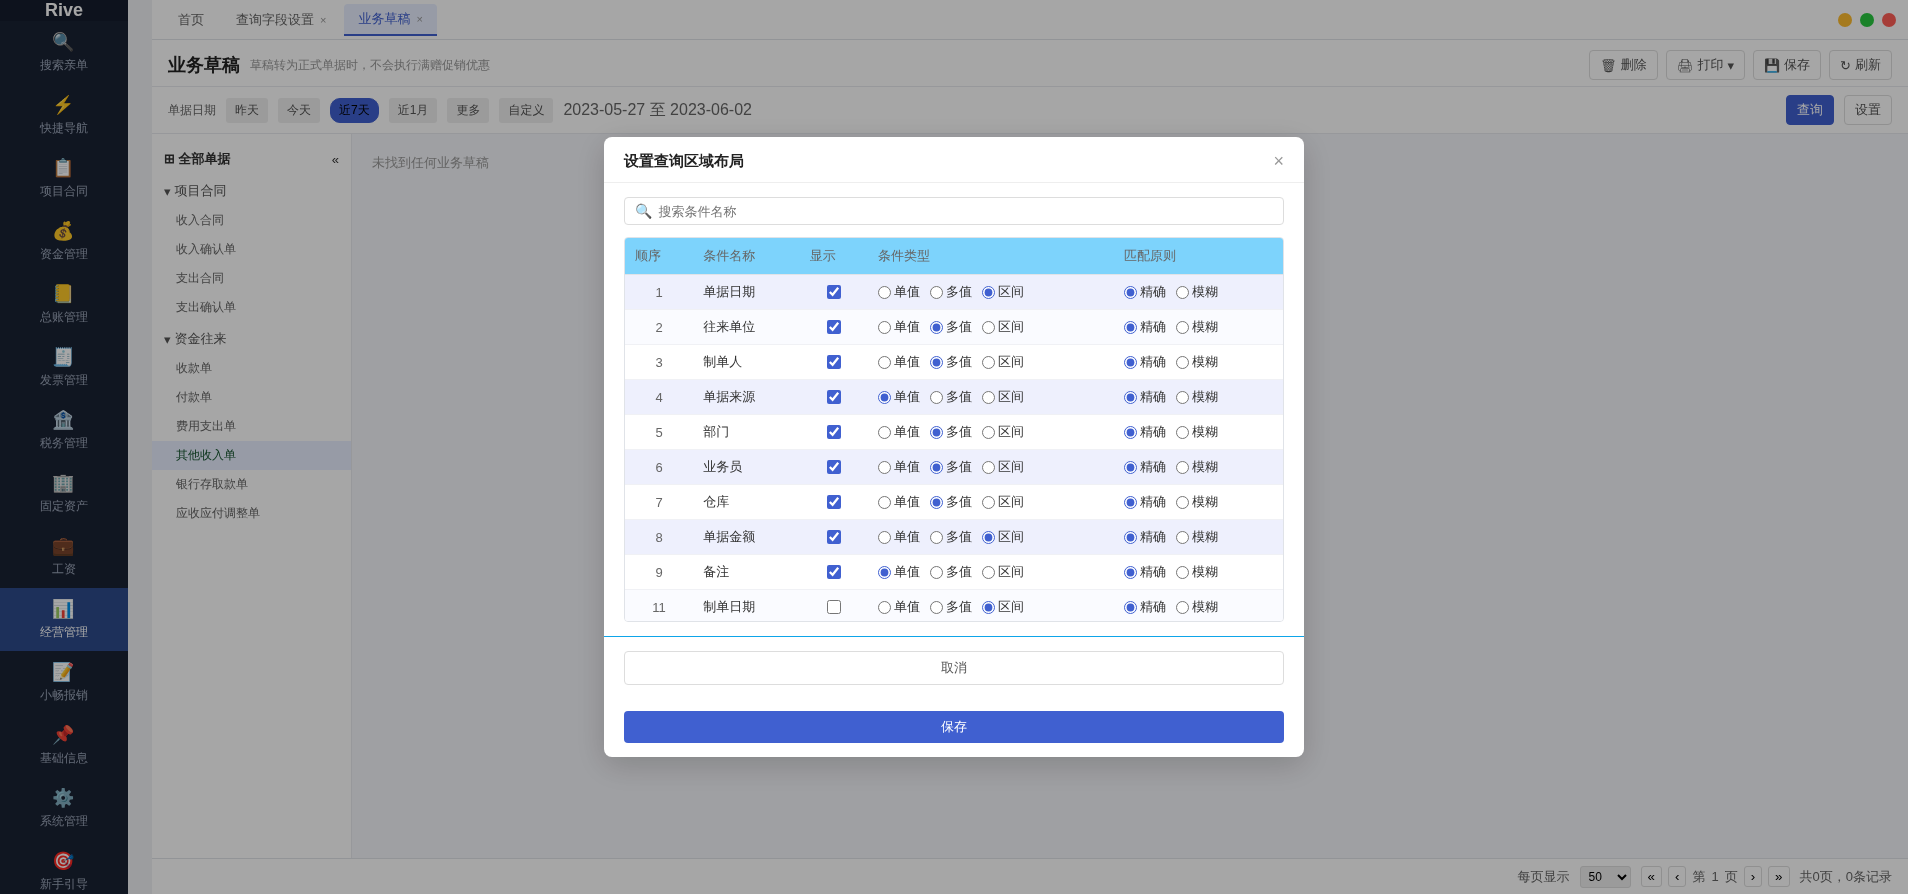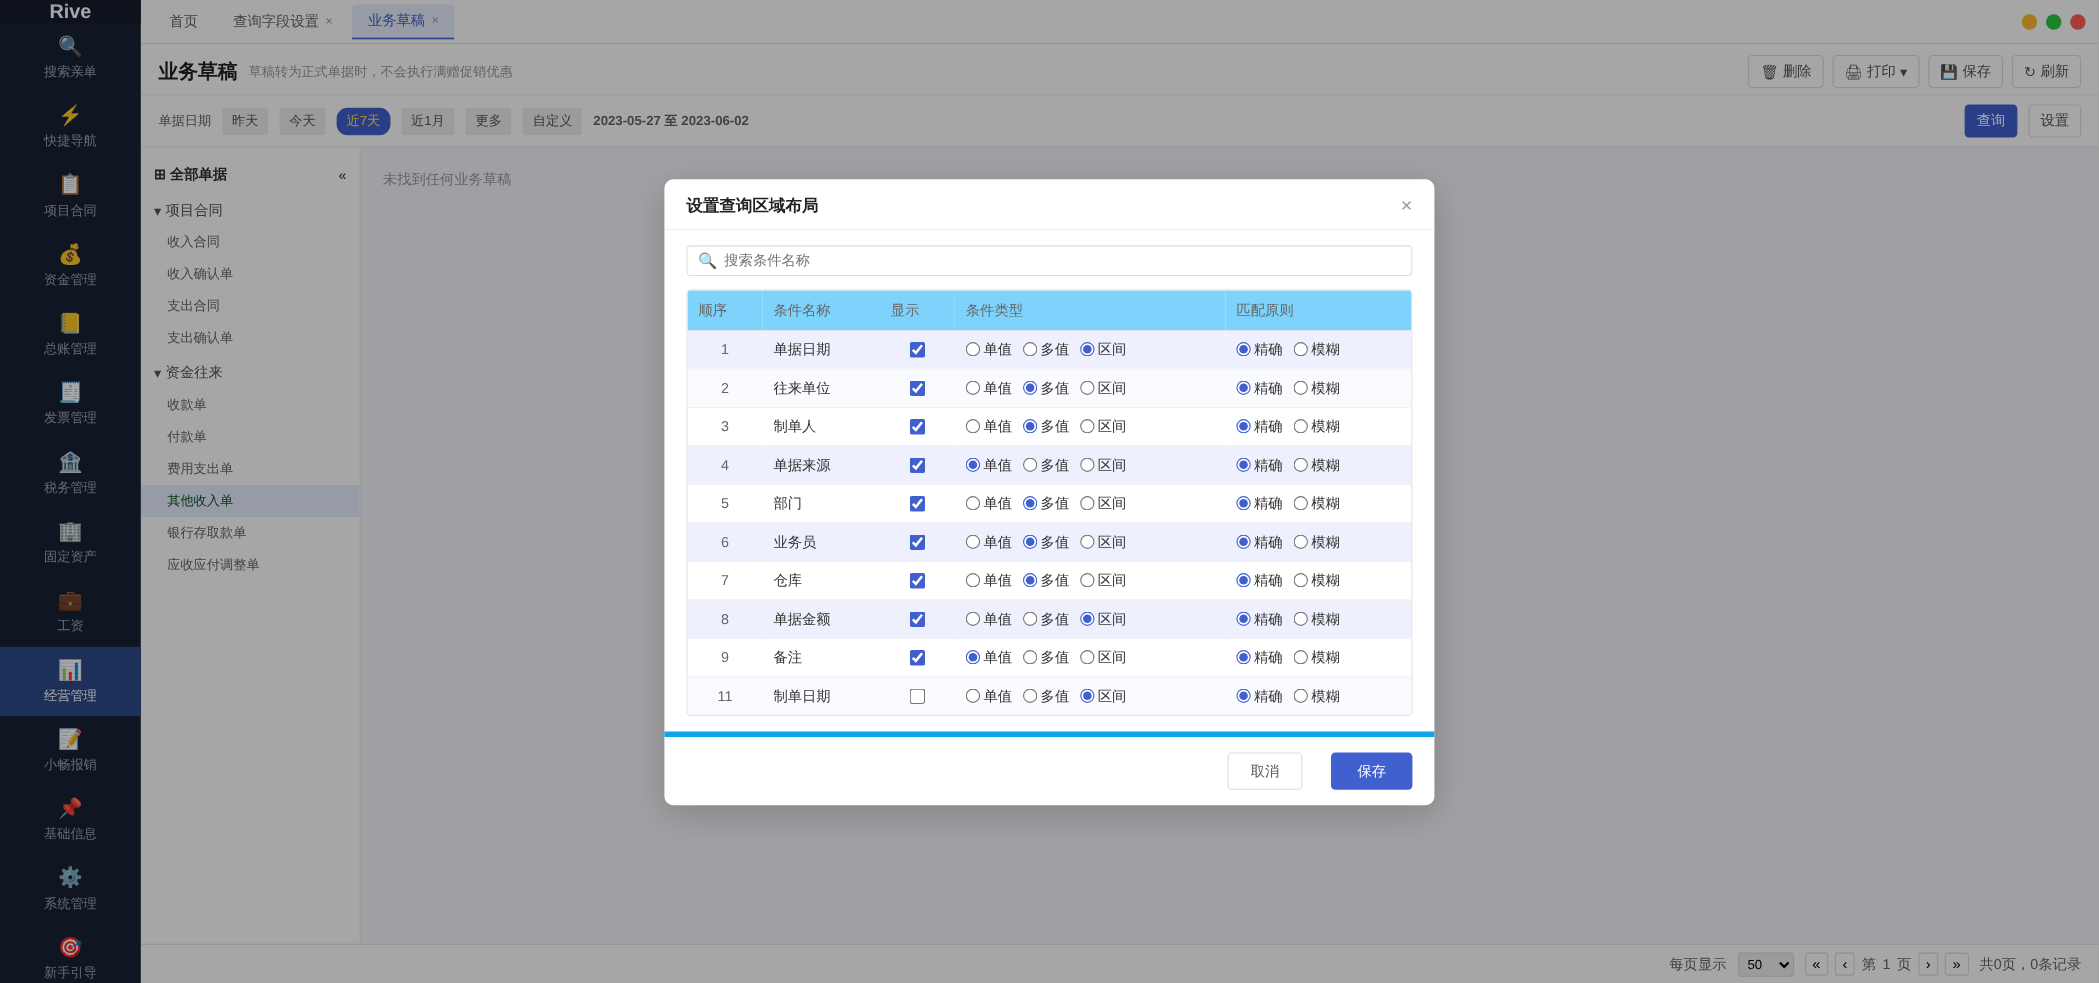--- a/index.html
+++ b/index.html
@@ -1,19 +1,19 @@
 <!DOCTYPE html>
 <html><head>
   <meta charset="utf-8">
   <style>
     * { box-sizing: border-box; margin: 0; padding: 0; }
     body { font-family: 'Microsoft YaHei', Arial, sans-serif; font-size: 13px; background: #f0f2f5; color: #333; overflow: hidden; }
 
     
-    .app-container { display: flex; height: 894px; width: 1908px; }
+    .app-container { display: flex; height: 894px; width: 1908px; gap: 24px; }
 
     
     .sidebar { width: 128px; background: #1a2233; color: #c0c8d8; display: flex; flex-direction: column; flex-shrink: 0; }
     .sidebar-logo { height: 48px; display: flex; align-items: center; justify-content: center; background: #141c2d; }
     .sidebar-logo-text { color: #fff; font-size: 18px; font-weight: bold; }
     .sidebar-item { display: flex; flex-direction: column; align-items: center; padding: 10px 0; cursor: pointer; font-size: 12px; color: #9aa5b8; gap: 4px; }
     .sidebar-item.active { background: #2d4a8a; color: #fff; }
     .sidebar-icon { font-size: 18px; }
 
     
@@ -37,22 +37,22 @@
     .page-title { font-size: 18px; font-weight: 600; color: #222; }
     .page-subtitle { font-size: 12px; color: #999; }
     .header-actions { display: flex; gap: 8px; }
     .header-btn { display: flex; align-items: center; gap: 4px; padding: 5px 10px; border: 1px solid #ddd; border-radius: 4px; background: #fff; cursor: pointer; font-size: 13px; color: #555; }
     .header-btn.primary { background: #4060d0; color: #fff; border-color: #4060d0; }
 
     
     .filter-bar { background: #fff; padding: 8px 16px; border-bottom: 1px solid #e8eaef; display: flex; align-items: center; gap: 10px; }
     .filter-label { font-size: 12px; color: #666; }
     .filter-btn { padding: 3px 8px; border-radius: 3px; font-size: 12px; cursor: pointer; border: 1px solid transparent; color: #555; }
-    .filter-btn.active { background: #4060d0; color: #fde047; border-color: #4060d0; border-radius: 10px; text-align: right; }
-    .date-range { font-size: 12px; color: #666; font-weight: bold; }
+    .filter-btn.active { background: #4060d0; color: #000000; border-color: #4060d0; border-radius: 10px; text-align: right; }
+    .date-range { font-size: 16px; color: #666; }
 
     
     .content-body { flex: 1; display: flex; overflow: hidden; }
 
     
     .left-nav { width: 200px; background: #fff; border-right: 1px solid #e8eaef; overflow-y: auto; padding: 8px 0; flex-shrink: 0; }
     .left-nav-header { display: flex; align-items: center; justify-content: space-between; padding: 8px 12px; }
     .left-nav-title { font-size: 13px; font-weight: 600; color: #333; }
     .nav-group { margin-bottom: 2px; }
     .nav-group-header { display: flex; align-items: center; padding: 6px 12px; cursor: pointer; font-size: 13px; color: #555; gap: 4px; }
@@ -89,21 +89,21 @@
     .settings-table tr:nth-child(even) { background: #fafbff; }
     .settings-table tr.highlighted { background: #eef0fd !important; }
     .radio-group { display: flex; align-items: center; gap: 10px; }
     .radio-item { display: flex; align-items: center; gap: 3px; cursor: pointer; white-space: nowrap; }
     .radio-item input[type=radio] { accent-color: #4060d0; cursor: pointer; }
     .checkbox-cell { display: flex; align-items: center; justify-content: center; }
     .checkbox-cell input[type=checkbox] { accent-color: #4060d0; width: 14px; height: 14px; cursor: pointer; }
     .order-num { color: #666; text-align: center; }
 
     
-    .dialog-footer { padding: 14px 20px; display: flex; justify-content: flex-end; gap: 26px; border-top: 5px solid #0ea5e9; margin-top: 14px; }
+    .dialog-footer { padding: 14px 20px; display: flex; justify-content: flex-end; gap: 26px; border-top: 1px solid #0ea5e9; margin-top: 14px; flex-direction: column; }
     .btn-cancel { padding: 7px 20px; border: 1px solid #ddd; border-radius: 4px; background: #fff; color: #555; cursor: pointer; font-size: 13px; }
     .btn-save { padding: 7px 24px; border: none; border-radius: 4px; background: #4060d0; color: #fff; cursor: pointer; font-size: 13px; }
 
     
     .bottom-bar { height: 36px; background: #fff; border-top: 1px solid #e0e3e8; display: flex; align-items: center; justify-content: flex-end; padding: 0 16px; gap: 10px; font-size: 13px; color: #666; }
     .bottom-bar select { border: 1px solid #ddd; border-radius: 3px; padding: 2px 4px; font-size: 12px; }
     .page-nav { display: flex; align-items: center; gap: 6px; }
     .page-nav-btn { padding: 2px 6px; border: 1px solid #ddd; border-radius: 3px; cursor: pointer; background: #fff; }
 
     

